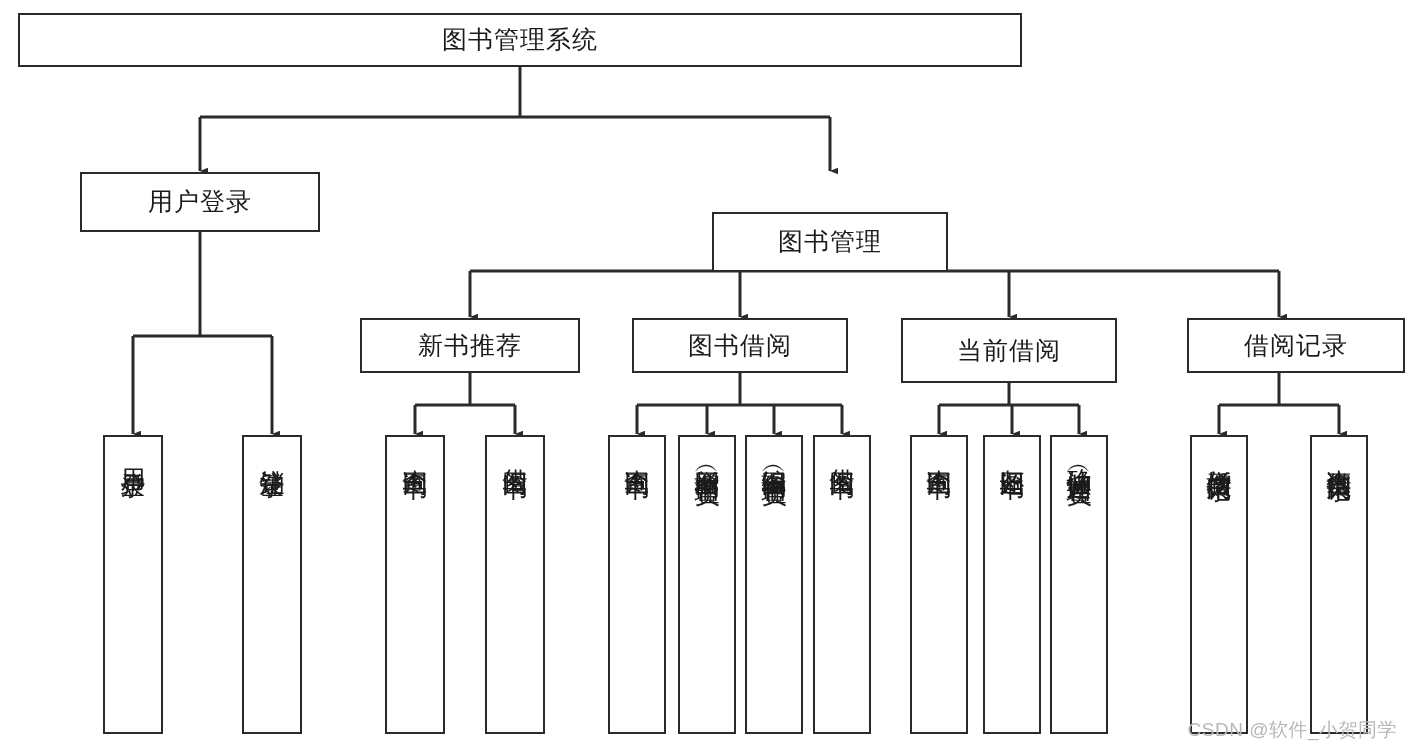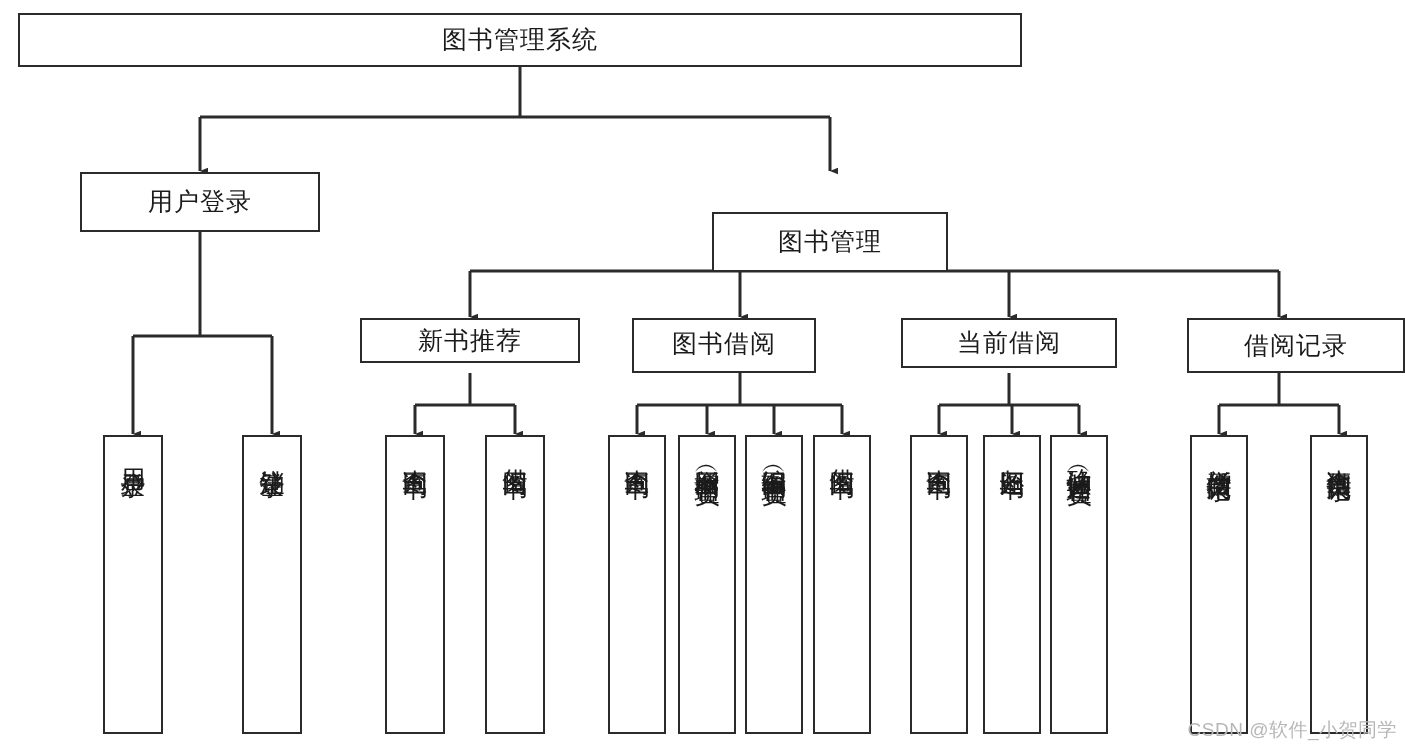--- a/index.html
+++ b/index.html
@@ -117,27 +117,27 @@
   <div id="node-layer">
       <div class="node horiz" style="left: 18px; top: 13px; width: 1004px; height: 54px;">
         <span>图书管理系统</span>
       </div>
       <div class="node horiz" style="left: 80px; top: 172px; width: 240px; height: 60px;">
         <span>用户登录</span>
       </div>
       <div class="node horiz" style="left: 712px; top: 172px; width: 236px; height: 60px; margin-top: 40px;">
         <span>图书管理</span>
       </div>
-      <div class="node horiz" style="left: 360px; top: 318px; width: 220px; height: 45px;">
+      <div class="node horiz" style="left: 360px; top: 318px; width: 220px; height: 55px;">
         <span>新书推荐</span>
       </div>
-      <div class="node horiz" style="left: 632px; top: 318px; width: 184px; height: 55px; font-family: Liberation Mono, monospace;">
+      <div class="node horiz" style="left: 632px; top: 318px; width: 216px; height: 55px;">
         <span>图书借阅</span>
       </div>
-      <div class="node horiz" style="left: 901px; top: 318px; width: 216px; height: 50px;">
+      <div class="node horiz" style="left: 901px; top: 318px; width: 216px; height: 65px;">
         <span>当前借阅</span>
       </div>
       <div class="node horiz" style="left: 1170px; top: 318px; width: 218px; height: 55px; margin-left: 17px;">
         <span>借阅记录</span>
       </div>
       <div class="node vert" style="left: 103px; top: 435px; width: 60px; height: 299px;">
         <span class="vlabel">用户登录</span>
       </div>
       <div class="node vert" style="left: 242px; top: 435px; width: 60px; height: 299px;">
         <span class="vlabel">注销登录</span>

